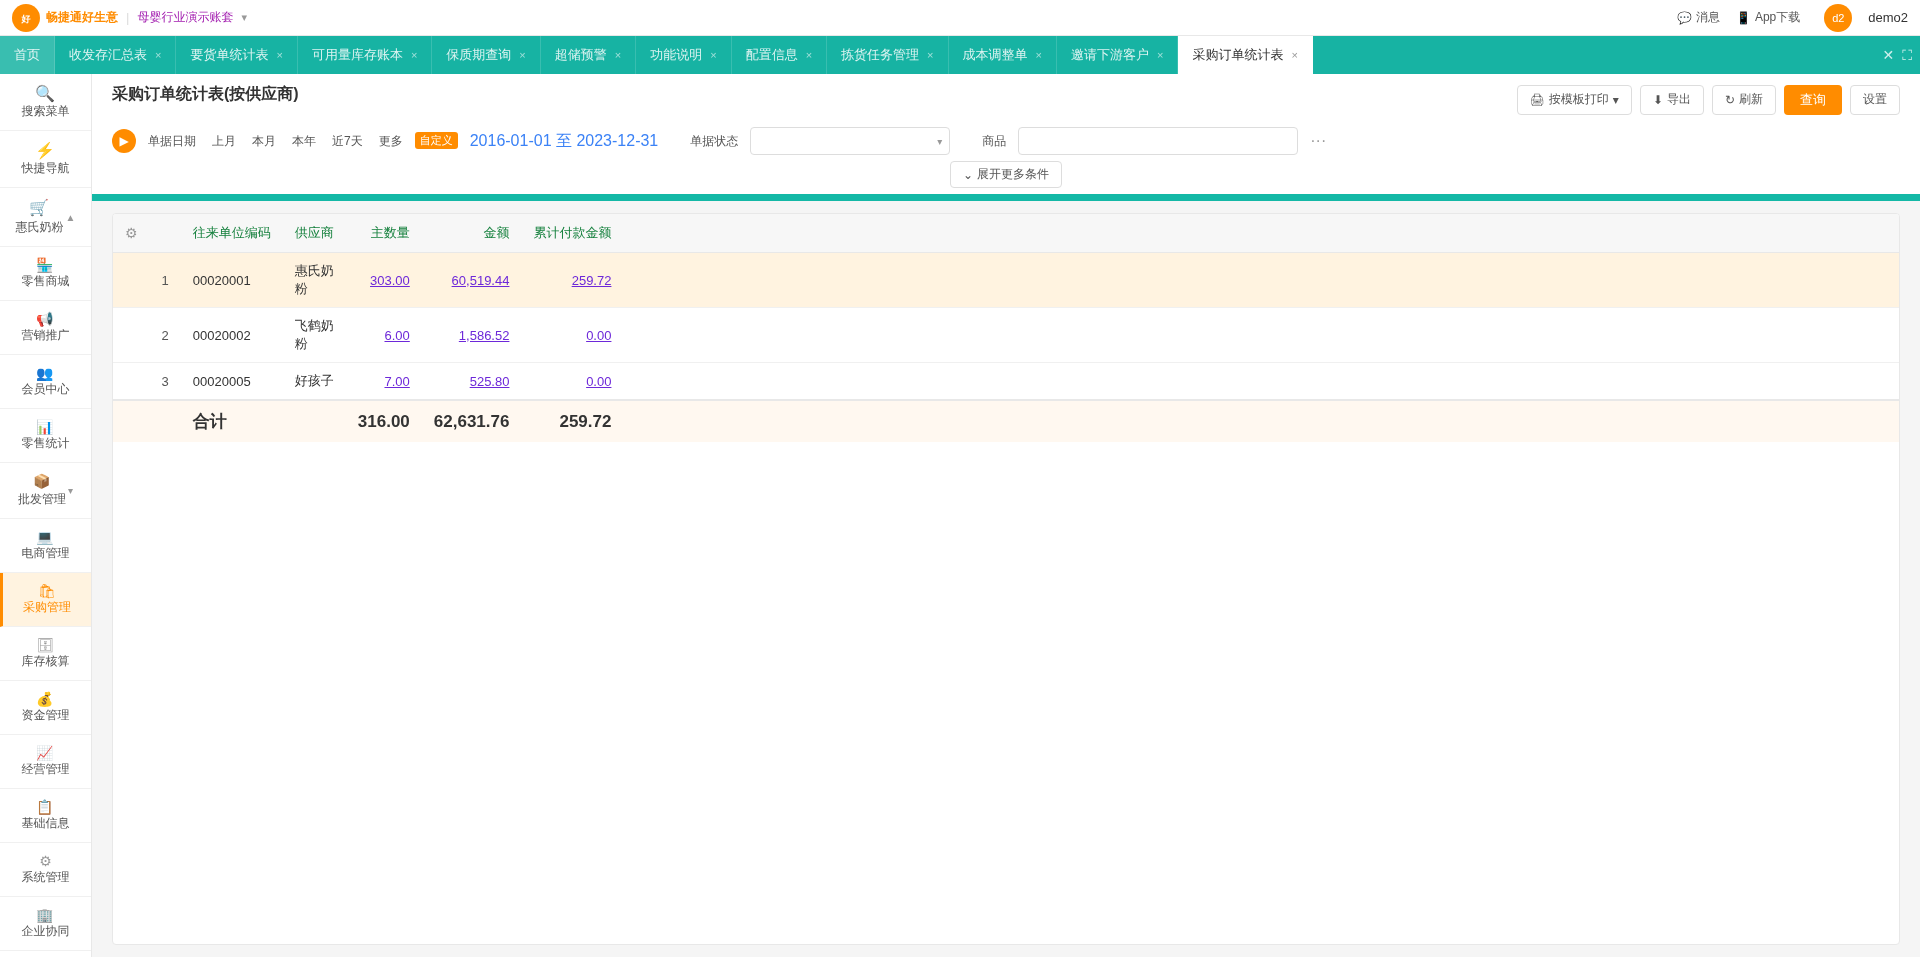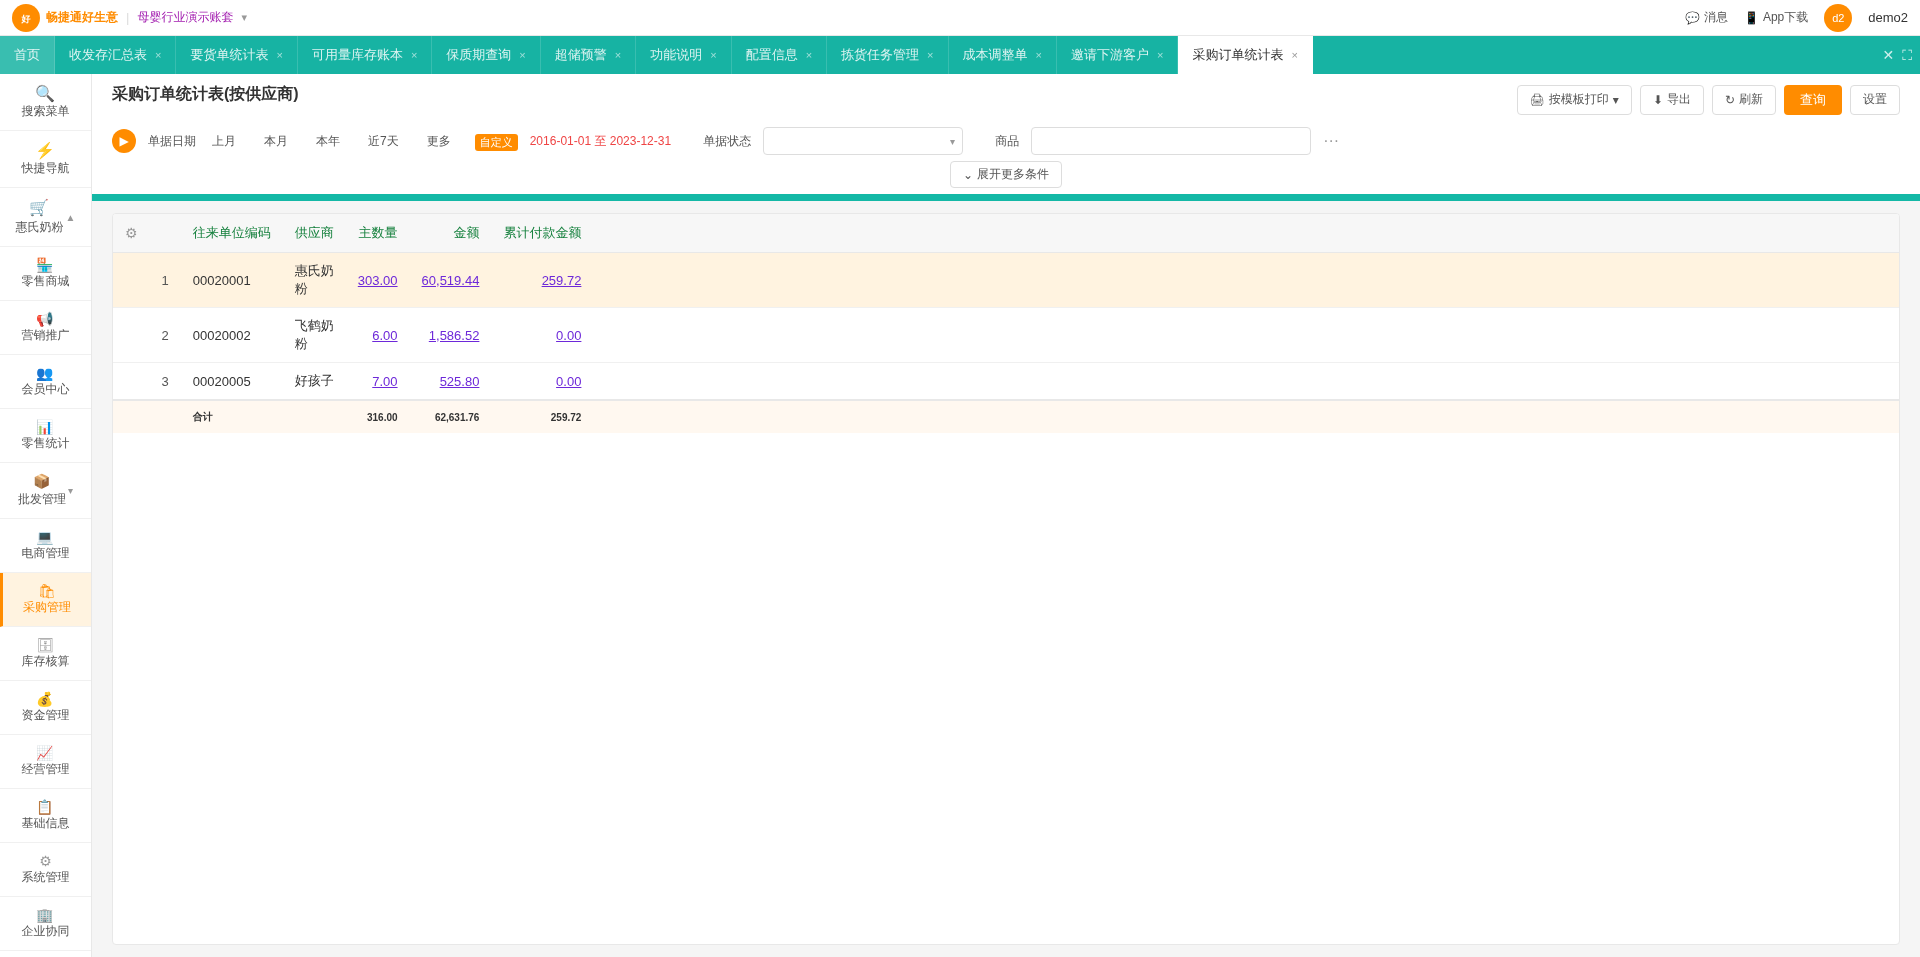--- a/index.html
+++ b/index.html
@@ -7,21 +7,21 @@
 
     
     .top-bar { height: 36px; background: #fff; display: flex; align-items: center; padding: 0 12px; border-bottom: 1px solid #e8e8e8; justify-content: space-between; }
     .top-bar-left { display: flex; align-items: center; gap: 8px; }
     .logo-area { display: flex; align-items: center; gap: 6px; }
     .logo-icon { width: 28px; height: 28px; background: #ff8c00; border-radius: 50%; display: flex; align-items: center; justify-content: center; color: #fff; font-size: 12px; font-weight: bold; }
     .logo-text { color: #ff8c00; font-size: 12px; font-weight: bold; }
     .breadcrumb-text { font-size: 12px; color: #a21caf; }
     .top-bar-right { display: flex; align-items: center; gap: 16px; }
     .top-bar-btn { display: flex; align-items: center; gap: 4px; font-size: 12px; color: #555; cursor: pointer; }
-    .user-avatar { width: 28px; height: 28px; background: #ff8c00; border-radius: 50%; display: flex; align-items: center; justify-content: center; color: #fff; font-size: 12px; overflow: hidden; }
+    .user-avatar { width: 28px; height: 28px; background: #ff8c00; border-radius: 50%; display: flex; align-items: center; justify-content: center; color: #fff; font-size: 12px; overflow: hidden; margin-left: 8px; }
 
     
     .nav-tabs { height: 38px; background: #17b3a3; display: flex; align-items: stretch; padding: 0; overflow: hidden; }
     .nav-tab { display: flex; align-items: center; padding: 0 14px; font-size: 13px; color: rgba(255,255,255,0.85); cursor: pointer; white-space: nowrap; position: relative; border-right: 1px solid rgba(255,255,255,0.15); gap: 4px; }
     .nav-tab.home { background: rgba(255,255,255,0.15); }
     .nav-tab.active { background: #fff; color: #333; }
     .nav-tab .close-x { font-size: 11px; color: rgba(255,255,255,0.6); margin-left: 4px; }
     .nav-tab.active .close-x { color: #999; }
     .nav-tabs-end { display: flex; align-items: center; margin-left: auto; padding: 0 8px; gap: 8px; }
     .nav-end-btn { color: rgba(255,255,255,0.8); cursor: pointer; font-size: 14px; }
@@ -33,24 +33,24 @@
     .sidebar-item.active { color: #ff8c00; background: #fff3e0; border-left: 3px solid #ff8c00; }
     .sidebar-item.has-arrow { display: flex; align-items: center; justify-content: center; gap: 2px; }
     .sidebar-arrow { font-size: 10px; color: #999; }
     .sidebar-search { padding: 10px 4px; text-align: center; font-size: 12px; color: #555; cursor: pointer; border-bottom: 1px solid #f0f0f0; }
 
     
     .main-content { flex: 1; display: flex; flex-direction: column; overflow: hidden; background: #f5f5f5; }
     .page-title { font-size: 16px; font-weight: bold; color: #333; margin-bottom: 10px; }
     .filter-toggle { width: 24px; height: 24px; background: #ff8c00; border-radius: 50%; display: flex; align-items: center; justify-content: center; color: #fff; cursor: pointer; font-size: 14px; flex-shrink: 0; }
     .filter-label { font-size: 12px; color: #555; white-space: nowrap; }
-    .date-shortcuts { display: flex; gap: 20px; align-items: flex-end; }
+    .date-shortcuts { display: flex; gap: 8px; align-items: flex-start; }
     .date-shortcut { font-size: 12px; color: #555; cursor: pointer; padding: 1px 4px; }
     .date-tag { font-size: 11px; background: #ff8c00; color: #fff; border-radius: 3px; padding: 1px 5px; cursor: pointer; }
-    .date-range { font-size: 12px; color: #ef4444; }
+    .date-range { font-size: 16px; color: #3b82f6; }
     .filter-select { height: 28px; border: 1px solid #ddd; border-radius: 4px; padding: 0 24px 0 8px; font-size: 12px; color: #555; background: #fff; cursor: pointer; min-width: 200px; appearance: none; position: relative; }
     .select-wrapper { position: relative; display: inline-block; }
     .select-wrapper::after { content: '▾'; position: absolute; right: 8px; top: 50%; transform: translateY(-50%); color: #999; pointer-events: none; font-size: 10px; }
     .filter-input { height: 28px; border: 1px solid #ddd; border-radius: 4px; padding: 0 8px; font-size: 12px; color: #555; min-width: 200px; }
     .expand-btn { font-size: 12px; color: #555; cursor: pointer; display: flex; align-items: center; gap: 4px; padding: 4px 12px; border: 1px solid #ddd; border-radius: 4px; background: #fff; }
     .btn-template { height: 30px; padding: 0 12px; border: 1px solid #ddd; background: #fff; border-radius: 4px; font-size: 12px; color: #555; cursor: pointer; display: flex; align-items: center; gap: 4px; }
     .btn-export { height: 30px; padding: 0 12px; border: 1px solid #ddd; background: #fff; border-radius: 4px; font-size: 12px; color: #555; cursor: pointer; display: flex; align-items: center; gap: 4px; }
     .btn-refresh { height: 30px; padding: 0 12px; border: 1px solid #ddd; background: #fff; border-radius: 4px; font-size: 12px; color: #555; cursor: pointer; display: flex; align-items: center; gap: 4px; }
     .btn-query { height: 30px; padding: 0 16px; background: #ff8c00; color: #fff; border: none; border-radius: 4px; font-size: 13px; cursor: pointer; }
     .btn-settings { height: 30px; padding: 0 12px; border: 1px solid #ddd; background: #fff; border-radius: 4px; font-size: 12px; color: #555; cursor: pointer; }
@@ -65,21 +65,21 @@
     tbody tr { border-bottom: 1px solid #f0f0f0; }
     tbody tr.selected { background: #fff3e0; }
     tbody td { padding: 9px 12px; font-size: 13px; color: #333; }
     tbody td.num { text-align: center; color: #555; }
     tbody td.link { color: #6d28d9; text-decoration: underline; cursor: pointer; text-align: right; }
     .settings-col { width: 32px; text-align: center; color: #999; cursor: pointer; }
     .settings-icon { font-size: 14px; }
 
     
     .table-footer { background: #fff8f0; border-top: 2px solid #e8e8e8; }
-    .table-footer td { padding: 9px 12px; font-size: 10px; font-weight: bold; color: #333; }
+    .table-footer td { padding: 9px 12px; font-size: 17px; font-weight: bold; color: #333; }
     .table-footer td.right { text-align: right; }
 
     
     ::-webkit-scrollbar { width: 6px; height: 6px; }
     ::-webkit-scrollbar-track { background: #f1f1f1; }
     ::-webkit-scrollbar-thumb { background: #ccc; border-radius: 3px; }
     .bottom-expand { display: flex; justify-content: center; padding: 6px 0; }
   </style>
 </head>
 <body>

